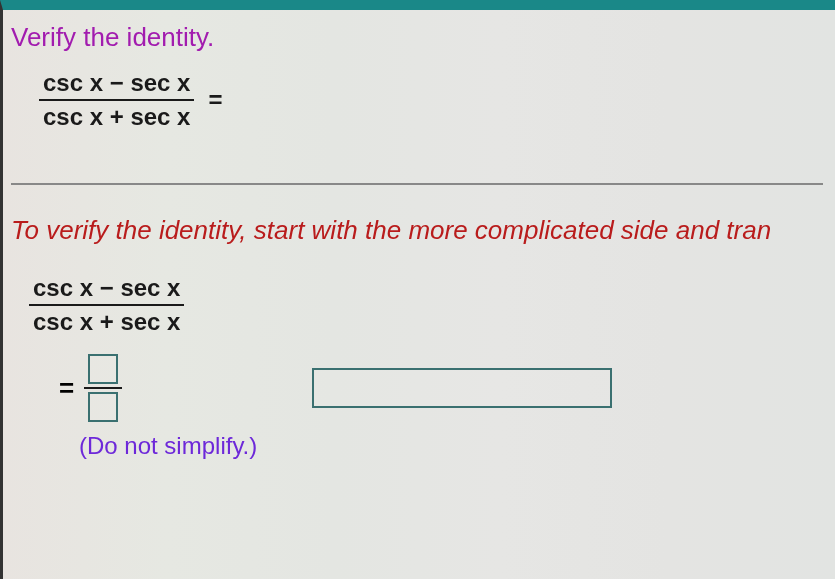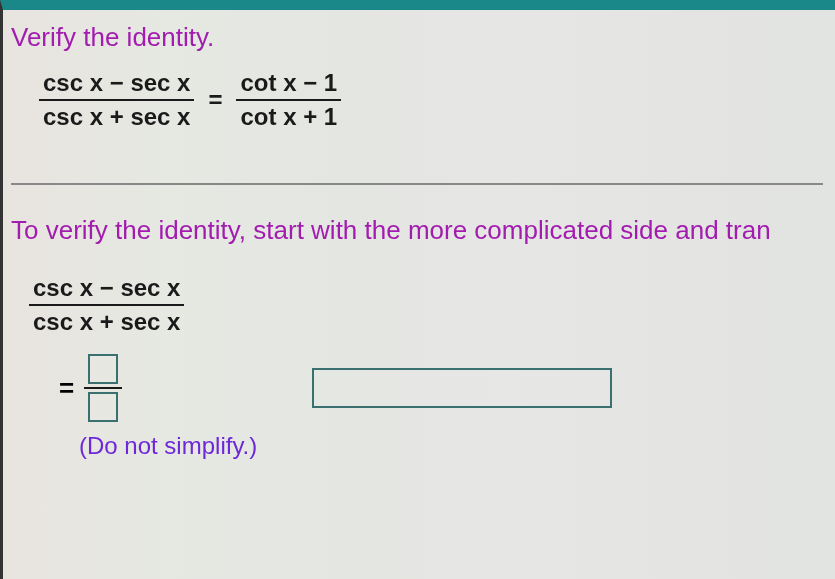--- a/index.html
+++ b/index.html
@@ -50,23 +50,24 @@
   .equals {
     margin: 0 14px;
   }
   .hr {
     border: none;
     border-top: 2px solid #888;
     margin: 0 0 30px 0;
   }
   .instruction {
     font-size: 26px;
-    color: #a21caf;
+    color: #b91c1c;
     margin-bottom: 26px;
     white-space: nowrap;
+    font-style: italic;
   }
   .work-area {
     margin-left: 18px;
   }
   .start-frac {
     font-size: 24px;
     font-weight: bold;
     color: #1a1a1a;
     margin-bottom: 16px;
   }
@@ -117,25 +118,20 @@
 <div class="content">
   <div class="title">Verify the identity.</div>
 
   <div class="identity-row">
     <span class="fraction">
       <span class="frac-num">csc x − sec x</span>
       <span class="frac-line"></span>
       <span class="frac-den">csc x + sec x</span>
     </span>
     <span class="equals">=</span>
-    <span class="fraction">
-      <span class="frac-num">cot x − 1</span>
-      <span class="frac-line"></span>
-      <span class="frac-den">cot x + 1</span>
-    </span>
   </div>
 
   <hr class="hr">
 
   <div class="instruction">To verify the identity, start with the more complicated side and tran</div>
 
   <div class="work-area">
     <div class="start-frac">
       <span class="fraction">
         <span class="frac-num">csc x − sec x</span>

